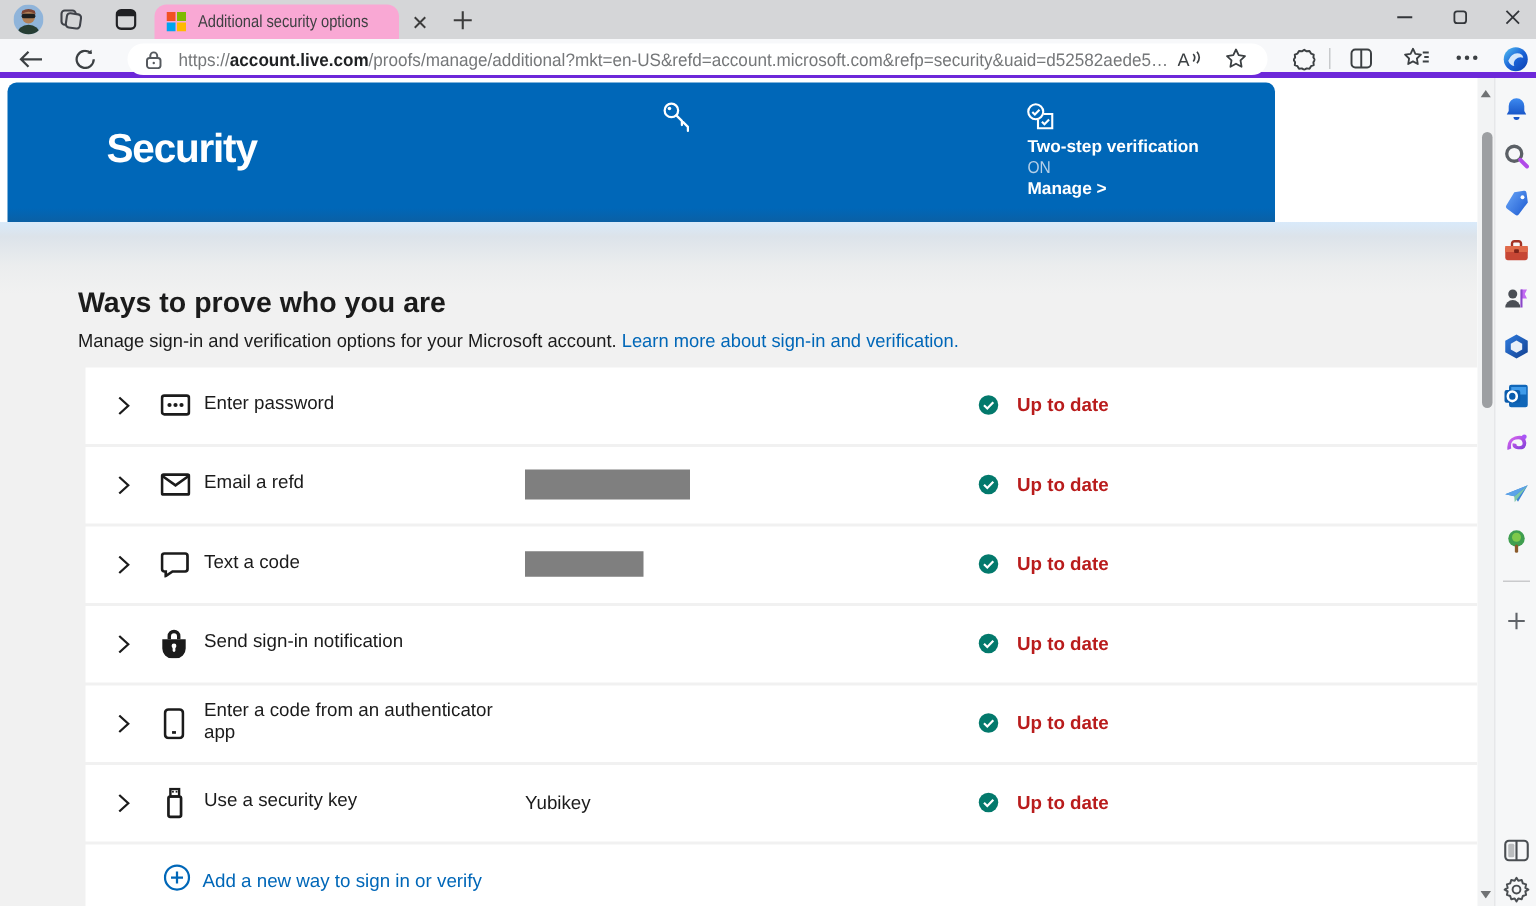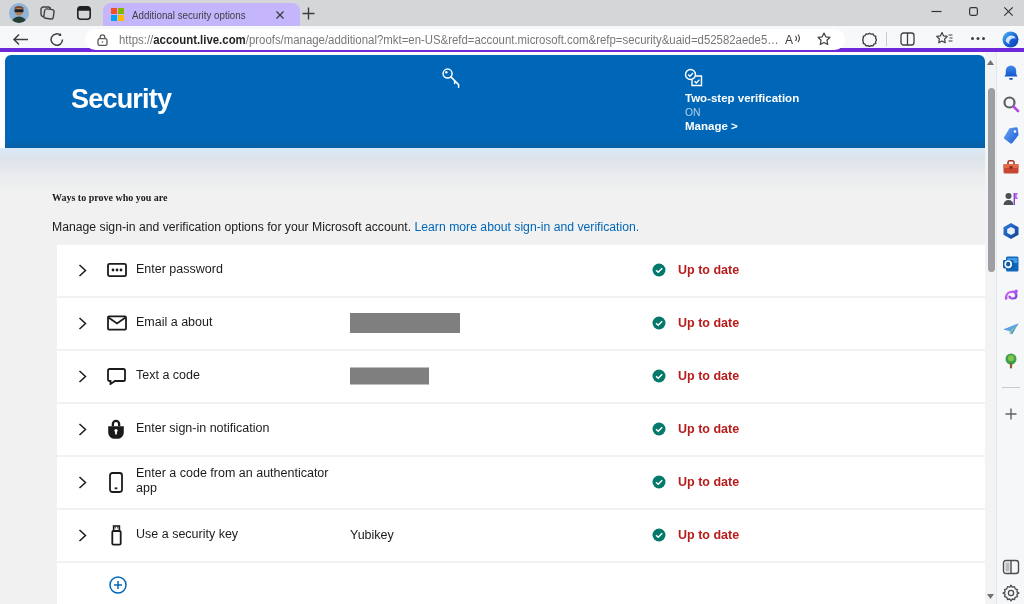--- a/index.html
+++ b/index.html
@@ -2,43 +2,43 @@
 <html><head>
 <meta charset="utf-8">
 <style>
   * { margin:0; padding:0; box-sizing:border-box; }
   html,body { width:1024px; height:604px; overflow:hidden; }
   body { font-family:"Liberation Sans", sans-serif; position:relative; background:#fff; }
   .abs { position:absolute; }
 
   
   #titlebar { position:absolute; left:0; top:0; width:1024px; height:26px; background:#d5d6d8; }
-  #tab { position:absolute; left:103px; top:3px; width:197px; height:23px; background:#c4b5fd; border-radius:8px 8px 0 0; }
+  #tab { position:absolute; left:103px; top:3px; width:163px; height:23px; background:#f9a8d4; border-radius:8px 8px 0 0; }
   #tabtitle { position:absolute; left:29px; top:6px; font-size:11.5px; color:#3f4042; transform:scaleX(.85); transform-origin:0 0; white-space:nowrap; }
   
   #toolbar { position:absolute; left:0; top:26px; width:1024px; height:26px; background:#f7f8fa; border-bottom:4px solid #6d28d9; }
   #pill { position:absolute; left:85px; top:3px; width:760px; height:21px; background:#fff; border-radius:11px; }
   #url { position:absolute; left:34px; top:4px; font-size:12px; color:#757779; white-space:nowrap; transform:scaleX(.95); transform-origin:0 0; }
   #url b { color:#1f2123; font-weight:bold; }
 
   
   #page { position:absolute; left:0; top:52px; width:985px; height:552px; background:#fff; overflow:hidden; }
-  #banner { position:absolute; left:5px; top:3px; width:980px; height:93px; border-radius:6px 6px 0 0;
+  #banner { position:absolute; left:5px; top:3px; width:845px; height:93px; border-radius:6px 6px 0 0;
             background:linear-gradient(#0067b8 90%, #0a60a5 100%); }
   #bannershadow { position:absolute; left:0; top:96px; width:985px; height:48px;
             background:linear-gradient(#d9eafa 0%, #dce3ea 20%, #ebedee 60%, #f1f1f1 100%); }
   #graybg { position:absolute; left:0; top:144px; width:985px; height:408px; background:#f1f1f1; }
 
   #security { position:absolute; left:66px; top:29px; font-size:27px; font-weight:bold; color:#fff; letter-spacing:-0.8px; }
   .hblock { position:absolute; top:36px; color:#fff; font-size:11.5px; line-height:14px; }
   .hblock .ttl { font-weight:bold; }
   .hblock .sub { color:#b5d0e8; transform:scaleX(.9); transform-origin:0 0; }
   .hblock .lnk { font-weight:bold; }
 
-  #h1 { position:absolute; left:52px; top:140px; font-size:10px; font-weight:bold; color:#1b1b1b;font-family:Liberation Serif, serif; }
+  #h1 { position:absolute; left:52px; top:140px; font-size:19px; font-weight:bold; color:#1b1b1b; }
   #desc { position:absolute; left:52px; top:168px; font-size:12.5px; color:#1b1b1b; transform:scaleX(.977); transform-origin:0 0; }
   #desc a { color:#0067b8; text-decoration:none; }
 
   #list { position:absolute; left:57px; top:193px; width:1016px; }
   .row { position:relative; height:50.5px; background:#fff; margin-bottom:2.5px; }
   .row .chev { position:absolute; left:21px; top:50%; margin-top:-6px; }
   .row .icon { position:absolute; left:50px; top:50%; }
   .row .lbl { position:absolute; left:79px; top:calc(50% - 1px); transform:translateY(-50%); font-size:12.5px; color:#1b1b1b; width:200px; line-height:15px; }
   .row .mid { position:absolute; left:293px; top:50%; transform:translateY(-50%); font-size:12.5px; color:#1b1b1b; }
   .row .check { position:absolute; left:595px; top:50%; margin-top:-7px; }
@@ -232,21 +232,21 @@
     </div>
 
     <div class="row">
       <svg class="chev" width="9" height="13" viewBox="0 0 9 13">
           <path d="M1.5 1 L7.5 6.5 L1.5 12" fill="none" stroke="#1b1b1b" stroke-width="1.5"></path>
         </svg>
       <svg class="icon" style="margin-top:-8px;" width="20" height="16" viewBox="0 0 20 16">
         <rect x="1" y="1.4" width="18" height="13.2" rx="1" fill="none" stroke="#1b1b1b" stroke-width="1.8"></rect>
         <path d="M1.5 2.5 L10 8.5 L18.5 2.5" fill="none" stroke="#1b1b1b" stroke-width="1.8"></path>
       </svg>
-      <div class="lbl">Email a about</div>
+      <div class="lbl">Email a refd</div>
       <div class="mid redact" style="width:110px; height:20px;"></div>
       <svg class="check" width="14" height="14" viewBox="0 0 14 14">
           <circle cx="7" cy="7" r="6.5" fill="#03796c"></circle>
           <path d="M4 7.2 L6.2 9.3 L10.2 5.2" fill="none" stroke="#fff" stroke-width="1.5"></path>
         </svg>
       <div class="utd">Up to date</div>
     </div>
 
     <div class="row">
       <svg class="chev" width="9" height="13" viewBox="0 0 9 13">
@@ -267,21 +267,21 @@
     <div class="row">
       <svg class="chev" width="9" height="13" viewBox="0 0 9 13">
           <path d="M1.5 1 L7.5 6.5 L1.5 12" fill="none" stroke="#1b1b1b" stroke-width="1.5"></path>
         </svg>
       <svg class="icon" style="margin-top:-10px;" width="18" height="20" viewBox="0 0 18 20">
         <path d="M1.2 7.2 h15.6 v6.2 a6.4 6.4 0 0 1-6.4 6.4 h-2.8 a6.4 6.4 0 0 1-6.4-6.4 Z" fill="#1b1b1b"></path>
         <path d="M9 0.8 a4.3 4.3 0 0 1 4.3 4.3 V7.2 h-2.3 V5.1 a2 2 0 0 0-4 0 V7.2 H4.7 V5.1 A4.3 4.3 0 0 1 9 0.8 Z" fill="#1b1b1b"></path>
         <circle cx="9" cy="11.6" r="1.6" fill="#fff"></circle>
         <rect x="8.1" y="12.4" width="1.8" height="3.2" rx=".9" fill="#fff"></rect>
       </svg>
-      <div class="lbl">Enter sign-in notification</div>
+      <div class="lbl">Send sign-in notification</div>
       <svg class="check" width="14" height="14" viewBox="0 0 14 14">
           <circle cx="7" cy="7" r="6.5" fill="#03796c"></circle>
           <path d="M4 7.2 L6.2 9.3 L10.2 5.2" fill="none" stroke="#fff" stroke-width="1.5"></path>
         </svg>
       <div class="utd">Up to date</div>
     </div>
 
     <div class="row">
       <svg class="chev" width="9" height="13" viewBox="0 0 9 13">
           <path d="M1.5 1 L7.5 6.5 L1.5 12" fill="none" stroke="#1b1b1b" stroke-width="1.5"></path>
@@ -315,20 +315,21 @@
           <path d="M4 7.2 L6.2 9.3 L10.2 5.2" fill="none" stroke="#fff" stroke-width="1.5"></path>
         </svg>
       <div class="utd">Up to date</div>
     </div>
 
     <div id="addrow">
       <svg class="plus" width="18" height="18" viewBox="0 0 18 18">
         <circle cx="9" cy="9" r="8" fill="none" stroke="#0067b8" stroke-width="1.5"></circle>
         <path d="M9 5 V13 M5 9 H13" stroke="#0067b8" stroke-width="1.5"></path>
       </svg>
+      <div class="txt">Add a new way to sign in or verify</div>
     </div>
   </div>
 </div>
 
 <div id="scrollbar">
   <svg class="abs" style="left:2px; top:8px;" width="7" height="5" viewBox="0 0 7 5">
       <path d="M3.5 0 L7 5 H0 Z" fill="#707274"></path>
     </svg>
   <div id="thumb"></div>
   <svg class="abs" style="left:2px; top:542px;" width="7" height="5" viewBox="0 0 7 5">

